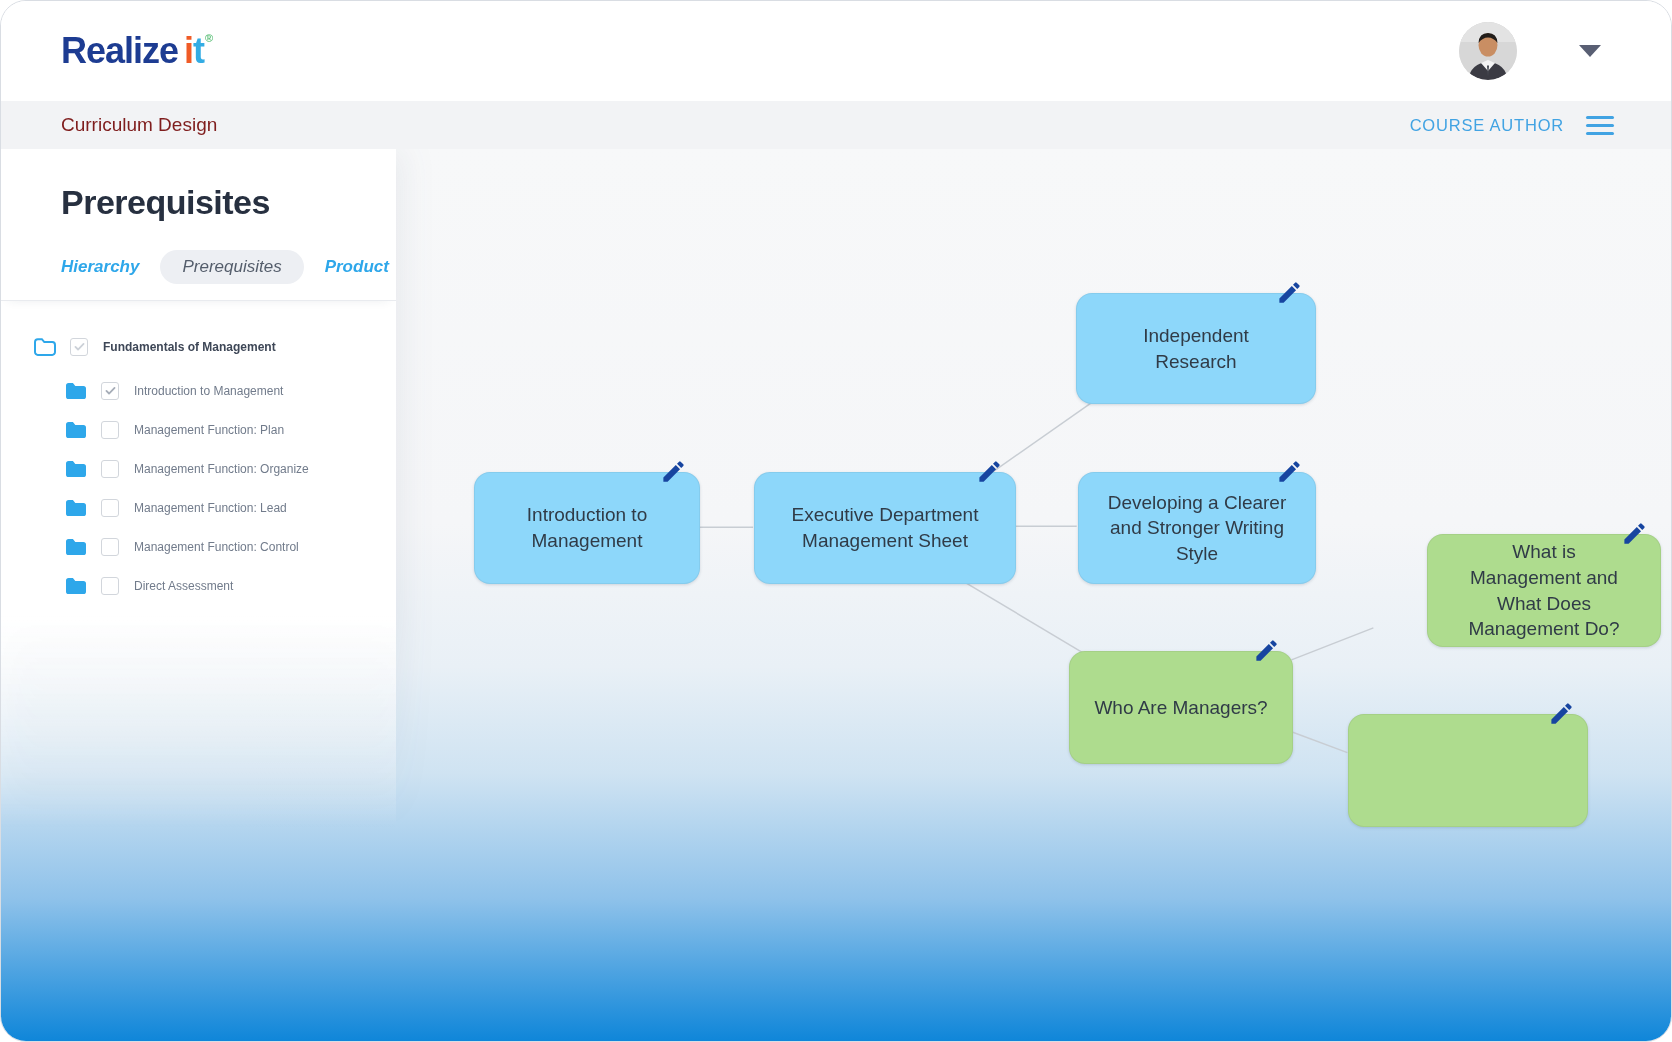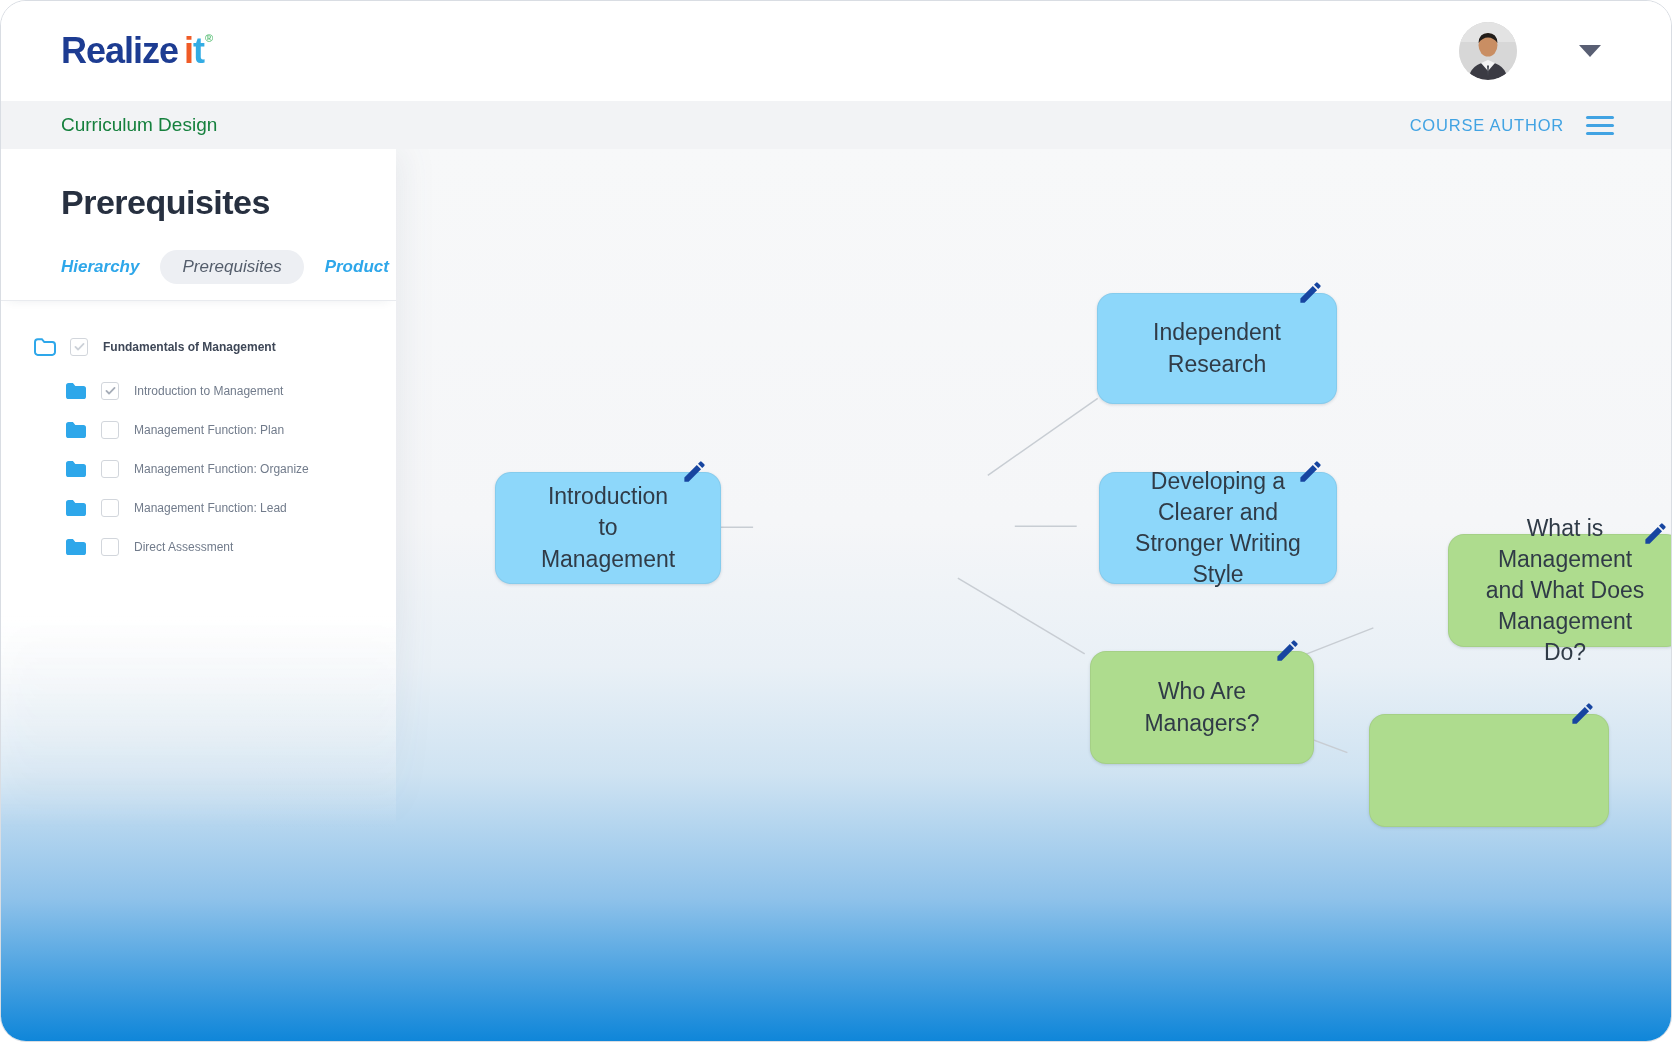--- a/index.html
+++ b/index.html
@@ -24,21 +24,21 @@
   .caret-down {
     width:0; height:0; margin-left:62px; cursor:pointer;
     border-left:11px solid transparent; border-right:11px solid transparent; border-top:12px solid #595f73;
   }
 
   
   .toolbar {
     height:48px; background:#f2f3f5; display:flex; align-items:center;
     padding:0 57px 0 60px; flex:0 0 auto;
   }
-  .breadcrumb { font-size:19px; color:#15803d; }
+  .breadcrumb { font-size:19px; color:#7f1d1d; }
   .toolbar-right { margin-left:auto; display:flex; align-items:center; gap:22px; }
   .role-label { font-size:16.5px; letter-spacing:0.8px; color:#41a3e3; font-weight:500; cursor:pointer; }
   .hamburger { display:flex; flex-direction:column; gap:5px; cursor:pointer; padding:2px 0; }
   .hamburger span { display:block; width:28px; height:3px; border-radius:2px; background:#41a3e3; }
 
   
   .content {
     position:relative; flex:1 1 auto; overflow:hidden;
     background:linear-gradient(180deg,#f7f8f9 0%,#f5f6f8 42%,#e9f0f6 58%,#cfe3f2 70%,#8fc2ea 84%,#0f86d9 100%);
   }
@@ -71,22 +71,22 @@
   .checkbox.checked svg { display:block; }
   .checkbox.checked svg path { stroke:#a6adb8; }
   .checkbox.checked-light svg { display:block; }
   .checkbox.checked-light svg path { stroke:#ccd1d8; }
 
   
   .edges { position:absolute; left:0; top:0; width:100%; height:100%; }
   .edges line { stroke:#c8cdd3; stroke-width:1.5; }
   .node {
     position:absolute; border-radius:16px; display:flex; align-items:center; justify-content:center;
-    text-align:center; font-size:23px; line-height:1.35; color:#303b47; cursor:pointer;
-    border:1px solid rgba(0,0,0,0.05); box-shadow:0 1px 3px rgba(80,100,125,0.22);margin-left:21px;
+    text-align:center; font-size:19px; line-height:1.35; color:#303b47; cursor:pointer;
+    border:1px solid rgba(0,0,0,0.05); box-shadow:0 1px 3px rgba(80,100,125,0.22);
   }
   .node.blue { background:#8dd7fa; }
   .node.green { background:#aedc8e; }
   .pencil { position:absolute; top:-15px; right:12px; width:27px; height:27px; cursor:pointer; }
   .pencil svg { width:27px; height:27px; }
 </style>
 </head>
 <body>
 
 <div class="app">
@@ -155,20 +155,28 @@
 
     <div class="node blue" style="left:473px; top:323px; width:226px; height:112px; padding:0 40px;">
       <span>Introduction to Management</span>
       <span class="pencil">
         <svg viewBox="0 0 24 24">
             <path fill="#1745a0" d="M3 17.25V21h3.75L17.81 9.94l-3.75-3.75L3 17.25zM20.71 7.04a1 1 0 0 0 0-1.41l-2.34-2.34a1 1 0 0 0-1.41 0l-1.83 1.83 3.75 3.75 1.83-1.83z"></path>
           </svg>
       </span>
     </div>
 
+    <div class="node blue" style="left:753px; top:323px; width:262px; height:112px; padding:0 28px;">
+      <span>Executive Department Management Sheet</span>
+      <span class="pencil">
+        <svg viewBox="0 0 24 24">
+            <path fill="#1745a0" d="M3 17.25V21h3.75L17.81 9.94l-3.75-3.75L3 17.25zM20.71 7.04a1 1 0 0 0 0-1.41l-2.34-2.34a1 1 0 0 0-1.41 0l-1.83 1.83 3.75 3.75 1.83-1.83z"></path>
+          </svg>
+      </span>
+    </div>
 
     <div class="node blue" style="left:1077px; top:323px; width:238px; height:112px; padding:0 12px;">
       <span>Developing a Clearer and Stronger Writing Style</span>
       <span class="pencil">
         <svg viewBox="0 0 24 24">
             <path fill="#1745a0" d="M3 17.25V21h3.75L17.81 9.94l-3.75-3.75L3 17.25zM20.71 7.04a1 1 0 0 0 0-1.41l-2.34-2.34a1 1 0 0 0-1.41 0l-1.83 1.83 3.75 3.75 1.83-1.83z"></path>
           </svg>
       </span>
     </div>
 
@@ -267,20 +275,31 @@
             <svg viewBox="0 0 24 20">
                 <path d="M2 4.6A2.6 2.6 0 0 1 4.6 2h4.3l2.4 2.9h8.1A2.6 2.6 0 0 1 22 7.5v7.9A2.6 2.6 0 0 1 19.4 18H4.6A2.6 2.6 0 0 1 2 15.4z" fill="#2ea7ea"></path>
               </svg>
           </span>
           <span class="checkbox">
             
           </span>
           <span class="row-label">Management Function: Lead</span>
         </div>
 
+        <div class="tree-row child">
+          <span class="folder">
+            <svg viewBox="0 0 24 20">
+                <path d="M2 4.6A2.6 2.6 0 0 1 4.6 2h4.3l2.4 2.9h8.1A2.6 2.6 0 0 1 22 7.5v7.9A2.6 2.6 0 0 1 19.4 18H4.6A2.6 2.6 0 0 1 2 15.4z" fill="#2ea7ea"></path>
+              </svg>
+          </span>
+          <span class="checkbox">
+            
+          </span>
+          <span class="row-label">Management Function: Control</span>
+        </div>
 
         <div class="tree-row child">
           <span class="folder">
             <svg viewBox="0 0 24 20">
                 <path d="M2 4.6A2.6 2.6 0 0 1 4.6 2h4.3l2.4 2.9h8.1A2.6 2.6 0 0 1 22 7.5v7.9A2.6 2.6 0 0 1 19.4 18H4.6A2.6 2.6 0 0 1 2 15.4z" fill="#2ea7ea"></path>
               </svg>
           </span>
           <span class="checkbox">
             
           </span>

